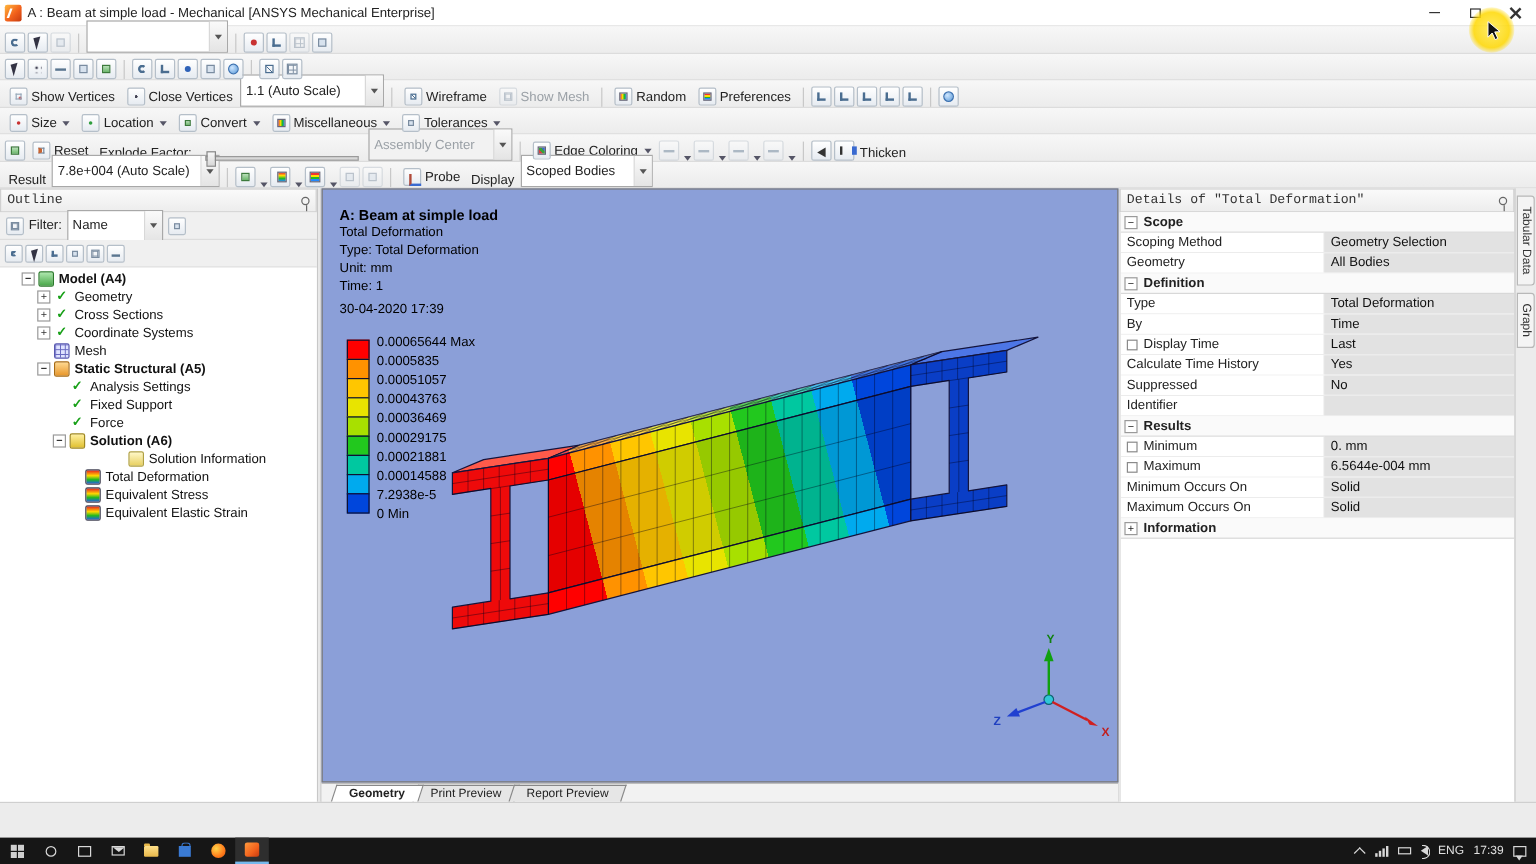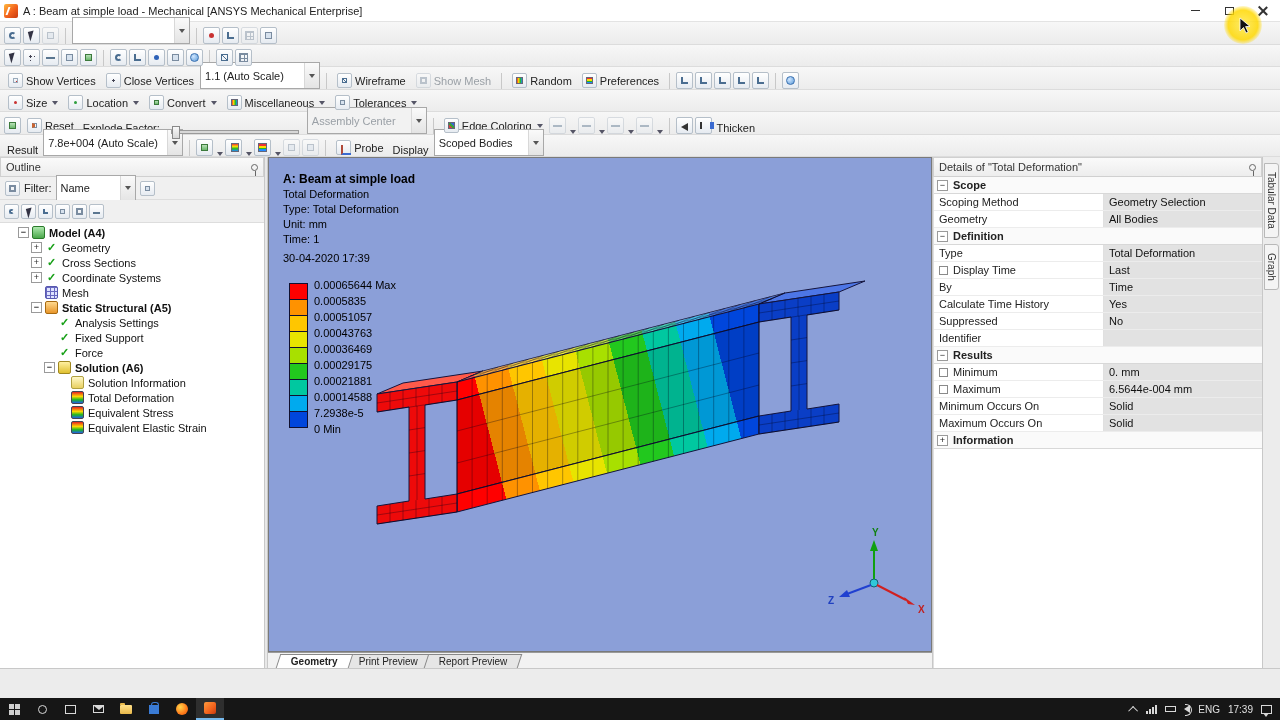--- a/index.html
+++ b/index.html
@@ -57,21 +57,21 @@
   .combo { display:inline-flex; align-items:center; height:27px; border:1px solid #a8a8a8; background:#fff; padding-left:4px; white-space:nowrap; }
   .combo .arrow { width:15px; height:100%; margin-left:4px; display:flex; align-items:center; justify-content:center; border-left:1px solid #d8d8d8; background:linear-gradient(#fafafa,#e4e4e4); }
   .combo .arrow::after { content:""; border-left:3px solid transparent; border-right:3px solid transparent; border-top:4px solid #555; }
   .combo.dis { color:#9aa0a6; background:#f2f2f2; }
   .slider { width:128px; height:4px; background:#d8d8d8; border:1px solid #9a9a9a; position:relative; margin:0 6px; }
   .slider-handle { position:absolute; left:0; top:-5px; width:8px; height:13px; background:linear-gradient(#f8f8f8,#d8d8d8); border:1px solid #888; }
 
   
   .main { display:flex; height:511px; }
   .outline-panel { width:265px; background:#f4f4f4; border-right:1px solid #c8c8c8; display:flex; flex-direction:column; }
-  .panel-header { height:20px; background:linear-gradient(#fafafa,#ededed); border:1px solid #d0d0d0; display:flex; align-items:center; padding:0 5px; font-size:11px; color:#333; }
+  .panel-header { height:20px; background:linear-gradient(#fafafa,#ededed); border:1px solid #d0d0d0; display:flex; align-items:center; padding:0 5px; font-size:11px; color:#333;font-family:Liberation Mono, monospace; }
   .pin { width:7px; height:7px; border:1px solid #666; border-radius:50%; position:relative; margin-left:auto; }
   .pin::after { content:""; position:absolute; left:2.5px; top:6px; width:1px; height:5px; background:#666; }
   .filter-row { height:23px; display:flex; align-items:center; gap:4px; padding:0 5px; background:#f0f0f0; border-bottom:1px solid #ddd; }
   .outline-tools { height:23px; display:flex; align-items:center; gap:2px; padding:0 4px; background:#f0f0f0; border-bottom:1px solid #ddd; }
   .tree { flex:1; background:#fff; overflow:hidden; padding-top:2px; }
   .tree-row { display:flex; align-items:center; height:15px; font-size:11px; white-space:nowrap; color:#111; }
   .expander { width:11px; height:11px; border:1px solid #9a9a9a; background:#fff; font-size:9px; line-height:9px; text-align:center; margin-right:3px; flex:none; color:#333; }
   .expander.noexp { visibility:hidden; border:none; }
   .ticon { width:13px; height:13px; margin-right:4px; flex:none; font-size:11px; line-height:12px; text-align:center; border-radius:2px; }
   .ico-check  { color:#18a018; font-weight:700; }
@@ -398,21 +398,21 @@
           <div class="tree-row" style="padding-left: 44px;">
             <span class="expander noexp"></span>
             <span class="ticon ico-check">✓</span>
             <span class="tlabel">Force</span>
           </div>
           <div class="tree-row" style="padding-left: 44px; font-weight: 700;">
             <span class="expander">−</span>
             <span class="ticon ico-solution"></span>
             <span class="tlabel">Solution (A6)</span>
           </div>
-          <div class="tree-row" style="padding-left: 57px;">
+          <div class="tree-row" style="padding-left: 57px; margin-left: 36px;">
             <span class="expander noexp"></span>
             <span class="ticon ico-solinfo"></span>
             <span class="tlabel">Solution Information</span>
           </div>
           <div class="tree-row" style="padding-left: 57px;">
             <span class="expander noexp"></span>
             <span class="ticon ico-result"></span>
             <span class="tlabel">Total Deformation</span>
           </div>
           <div class="tree-row" style="padding-left: 57px;">
@@ -641,30 +641,30 @@
             <span>Definition</span>
           </div>
           <div class="drow">
             <div class="dcell dlabel">
               <span>Type</span>
             </div>
             <div class="dcell dvalue">Total Deformation</div>
           </div>
           <div class="drow">
             <div class="dcell dlabel">
+              <span>By</span>
+            </div>
+            <div class="dcell dvalue">Time</div>
+          </div>
+          <div class="drow">
+            <div class="dcell dlabel">
               <span class="dcheck"></span>
               <span>Display Time</span>
             </div>
             <div class="dcell dvalue">Last</div>
-          </div>
-          <div class="drow">
-            <div class="dcell dlabel">
-              <span>By</span>
-            </div>
-            <div class="dcell dvalue">Time</div>
           </div>
           <div class="drow">
             <div class="dcell dlabel">
               <span>Calculate Time History</span>
             </div>
             <div class="dcell dvalue">Yes</div>
           </div>
           <div class="drow">
             <div class="dcell dlabel">
               <span>Suppressed</span>

